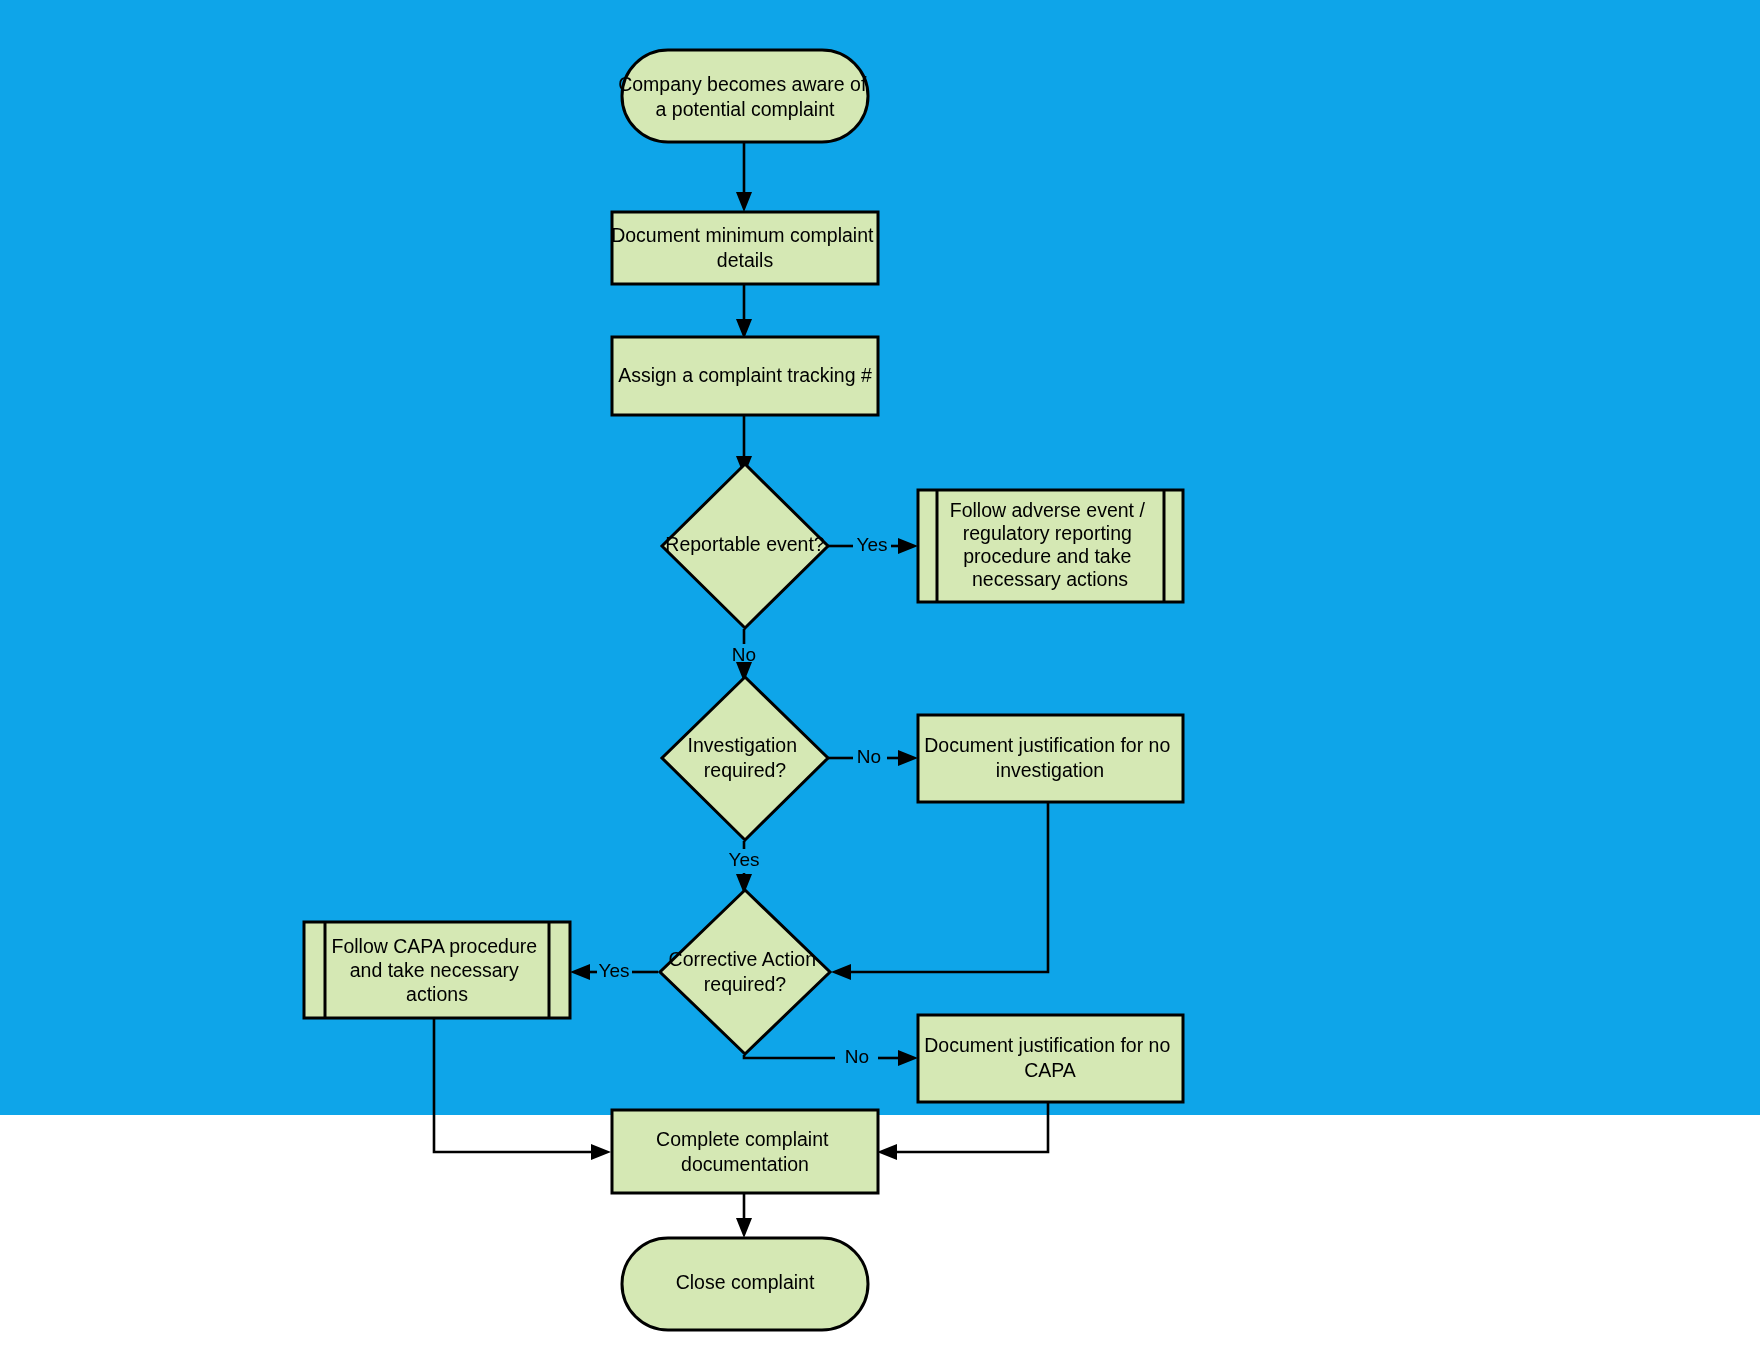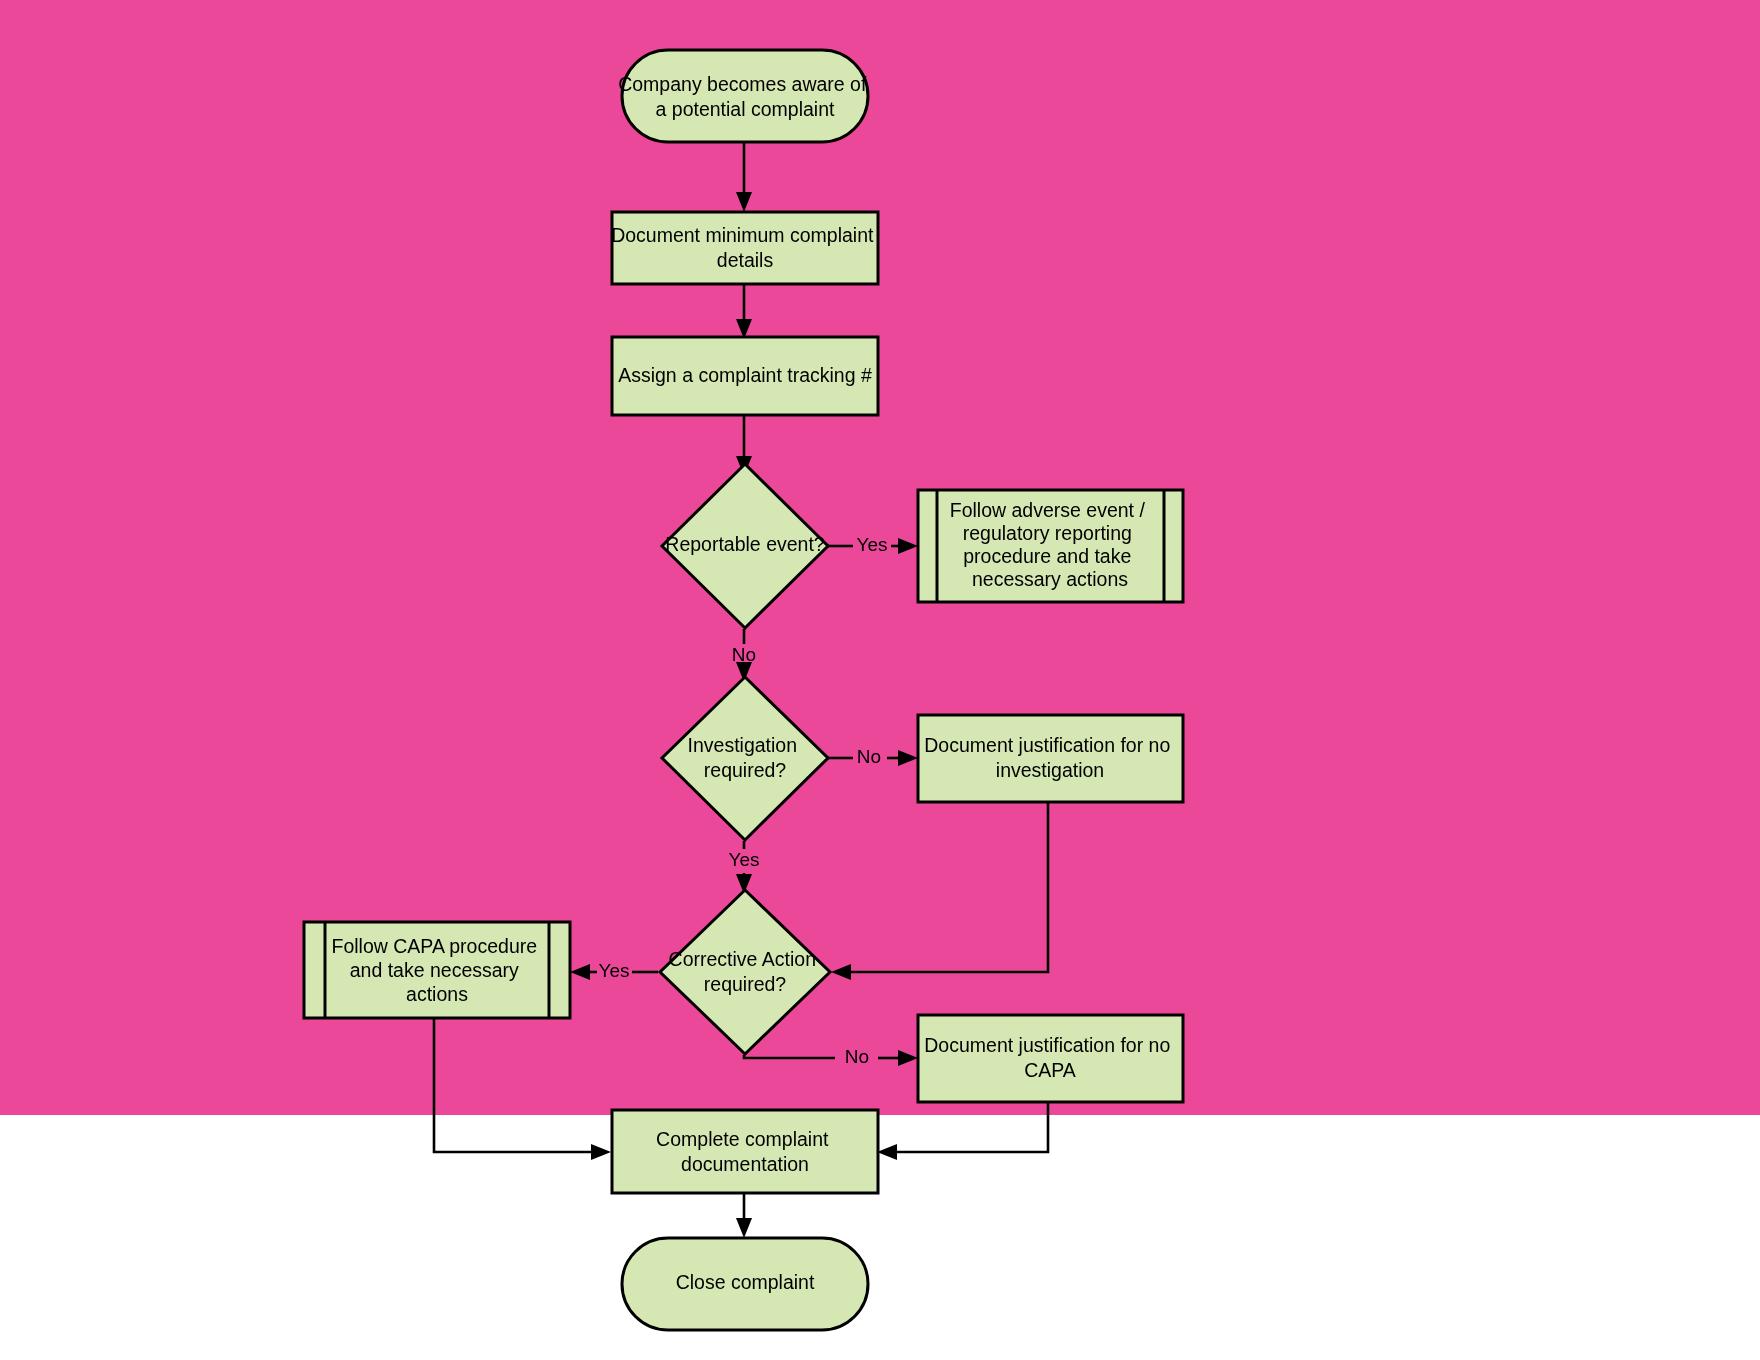--- a/index.html
+++ b/index.html
@@ -10,21 +10,21 @@
   body {
     width: 1760px;
     height: 1360px;
     font-family: "Liberation Sans", sans-serif;
     overflow: hidden;
   }
   #flow-root {
     position: relative;
     width: 1760px;
     height: 1115px;
-    background: #ec4899;
+    background: #0ea5e9;
   }
   svg.flow-canvas {
     display: block;
     width: 1760px;
     height: 1360px;
   }
   .node-shape {
     fill: #d5e8b4;
     stroke: #000000;
     stroke-width: 3;

